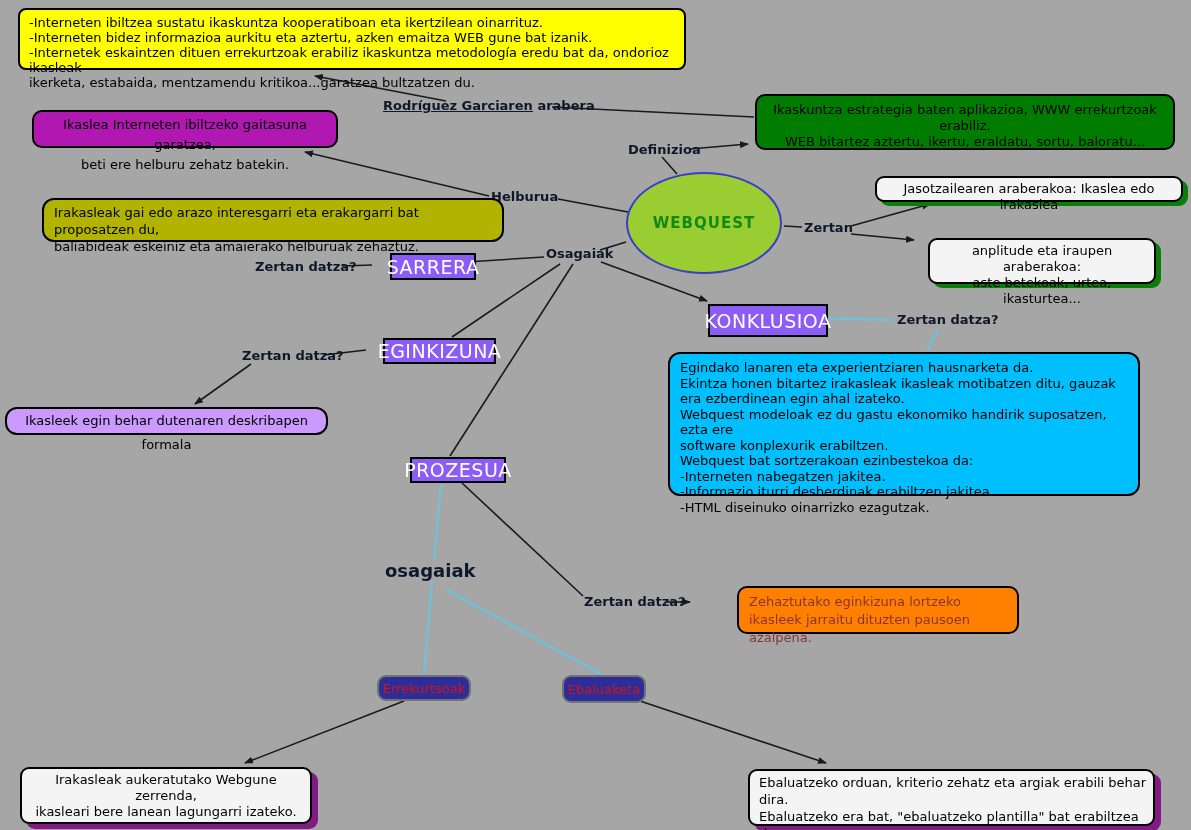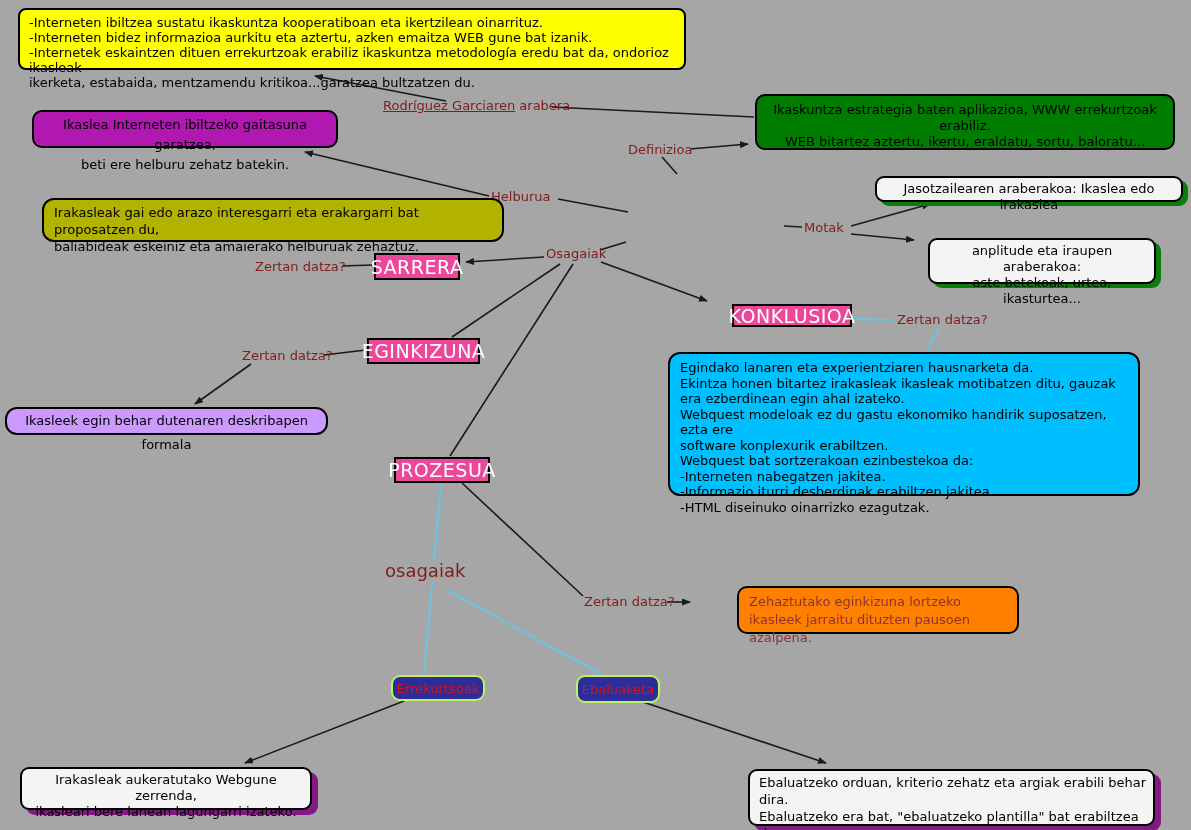--- a/index.html
+++ b/index.html
@@ -9,28 +9,28 @@
   .node{position:absolute;z-index:2;box-sizing:border-box;font-size:13px;color:#000;white-space:pre-line;}
   .note{background:#ffff00;border:2px solid #000;border-radius:8px;padding:5px 9px;line-height:15px;}
   .greenbox{background:#007d00;border:2px solid #000;border-radius:10px;text-align:center;padding:6px 6px;line-height:16px;}
   .magentabox{background:#b118b1;border:2px solid #000;border-radius:10px;text-align:center;padding:3px 4px;line-height:20px;}
   .olivebox{background:#b2b300;border:2px solid #000;border-radius:12px;padding:4px 10px;line-height:17px;margin-left:22px;}
   .ellipse{background:#9acd32;border:2px solid #3c3cc8;border-radius:50%;display:flex;align-items:center;justify-content:center;
            font-weight:bold;font-size:15px;color:#128a12;letter-spacing:1px;}
   .whitebox{background:#f4f4f4;border:2px solid #000;border-radius:9px;text-align:center;line-height:16px;padding:3px 6px;}
   .shadow-green{box-shadow:5px 4px 0 #0c7c0c;}
   .shadow-purple{box-shadow:6px 5px 0 #831a83;}
-  .bluerect{background:#ec4899;border:2px solid #000;color:#fff;font-size:19px;text-align:center;
-            display:flex;align-items:center;justify-content:center;letter-spacing:0.5px;}
-  .bluepill{background:#2d2d99;border:2px solid #bef264;border-radius:9px;color:#d41414;font-size:13px;
-            display:flex;align-items:center;justify-content:center;margin-left:14px;}
+  .bluerect{background:#8b5cf6;border:2px solid #000;color:#fff;font-size:19px;text-align:center;
+            display:flex;align-items:center;justify-content:center;letter-spacing:0.5px;margin-left:16px;}
+  .bluepill{background:#2d2d99;border:2px solid #737373;border-radius:9px;color:#d41414;font-size:13px;
+            display:flex;align-items:center;justify-content:center;}
   .cyanbox{background:#00bfff;border:2px solid #000;border-radius:12px;padding:6px 10px;line-height:15.5px;}
   .violetbox{background:#cc99ff;border:2px solid #000;border-radius:12px;text-align:center;line-height:24px;}
   .orangebox{background:#ff8000;border:2px solid #000;border-radius:10px;padding:5px 10px;line-height:18px;color:#8b3333;}
-  .maplabel{position:absolute;z-index:2;font-size:13px;font-weight:normal;color:#7f1d1d;white-space:nowrap;}
+  .maplabel{position:absolute;z-index:2;font-size:13px;font-weight:bold;color:#0f172a;white-space:nowrap;}
   .maplabel .u{text-decoration:underline;}
   .biglabel{font-size:18px;background:#a6a6a6;padding:0 3px;}
 </style>
 </head>
 <body>
 
 <div class="canvas">
 
   <svg class="wires" width="1191" height="830">
     <defs>
@@ -84,34 +84,35 @@
 WEB bitartez aztertu, ikertu, eraldatu, sortu, baloratu...</div>
 
   <div class="node magentabox" style="left:32px;top:110px;width:306px;height:38px;">Ikaslea Interneten ibiltzeko gaitasuna garatzea,
 beti ere helburu zehatz batekin.</div>
 
   <div class="maplabel" style="left:491px;top:189px;">Helburua</div>
 
   <div class="node olivebox" style="left:20px;top:198px;width:462px;height:44px;">Irakasleak gai edo arazo interesgarri eta erakargarri bat proposatzen du,
  baliabideak eskeiniz eta amaierako helburuak zehaztuz.</div>
 
+  <div class="node ellipse" style="left:626px;top:172px;width:156px;height:102px;">WEBQUEST</div>
 
-  <div class="maplabel" style="left:804px;top:220px;">Motak</div>
+  <div class="maplabel" style="left:804px;top:220px;">Zertan</div>
 
   <div class="node whitebox shadow-green" style="left:875px;top:176px;width:308px;height:26px;">Jasotzailearen araberakoa: Ikaslea edo irakaslea</div>
   <div class="node whitebox shadow-green" style="left:928px;top:238px;width:228px;height:46px;">anplitude eta iraupen araberakoa:
  aste betekoak, urtea, ikasturtea...</div>
 
   <div class="maplabel" style="left:546px;top:246px;">Osagaiak</div>
 
   <div class="maplabel" style="left:255px;top:259px;">Zertan datza?</div>
 
   <div class="node bluerect" style="left:374px;top:253px;width:86px;height:27px;">SARRERA</div>
 
-  <div class="node bluerect" style="left:732px;top:304px;width:120px;height:23px;">KONKLUSIOA</div>
+  <div class="node bluerect" style="left:692px;top:304px;width:120px;height:33px;">KONKLUSIOA</div>
 
   <div class="maplabel" style="left:897px;top:312px;">Zertan datza?</div>
 
   <div class="node bluerect" style="left:367px;top:338px;width:113px;height:26px;">EGINKIZUNA</div>
 
   <div class="maplabel" style="left:242px;top:348px;">Zertan datza?</div>
 
   <div class="node cyanbox" style="left:668px;top:352px;width:472px;height:144px;">Egindako lanaren eta experientziaren hausnarketa da.
 Ekintza honen bitartez irakasleak ikasleak motibatzen ditu, gauzak
 era ezberdinean egin ahal izateko.
@@ -129,19 +130,19 @@
   <div class="maplabel biglabel" style="left:382px;top:560px;">osagaiak</div>
 
   <div class="maplabel" style="left:584px;top:594px;">Zertan datza?</div>
 
   <div class="node orangebox" style="left:737px;top:578px;width:282px;height:48px;margin-top:8px;">Zehaztutako eginkizuna lortzeko
 ikasleek jarraitu dituzten pausoen azalpena.</div>
 
   <div class="node bluepill" style="left:377px;top:675px;width:94px;height:26px;">Errekurtsoak</div>
   <div class="node bluepill" style="left:562px;top:675px;width:84px;height:28px;">Ebaluaketa</div>
 
-  <div class="node whitebox shadow-purple" style="left:20px;top:767px;width:292px;height:43px;">Irakasleak aukeratutako Webgune zerrenda,
+  <div class="node whitebox shadow-purple" style="left:20px;top:767px;width:292px;height:57px;">Irakasleak aukeratutako Webgune zerrenda,
  ikasleari bere lanean lagungarri izateko.</div>
   <div class="node whitebox shadow-purple" style="left:748px;top:769px;width:407px;height:57px;text-align:left;padding-left:9px;line-height:17px;">Ebaluatzeko orduan, kriterio zehatz eta argiak erabili behar dira.
 Ebaluatzeko era bat, "ebaluatzeko plantilla" bat erabiltzea da.
 Ikasleek ebaluaketa prozesuan parte hartzen dute.</div>
 
 </div>
 
 </body></html>

